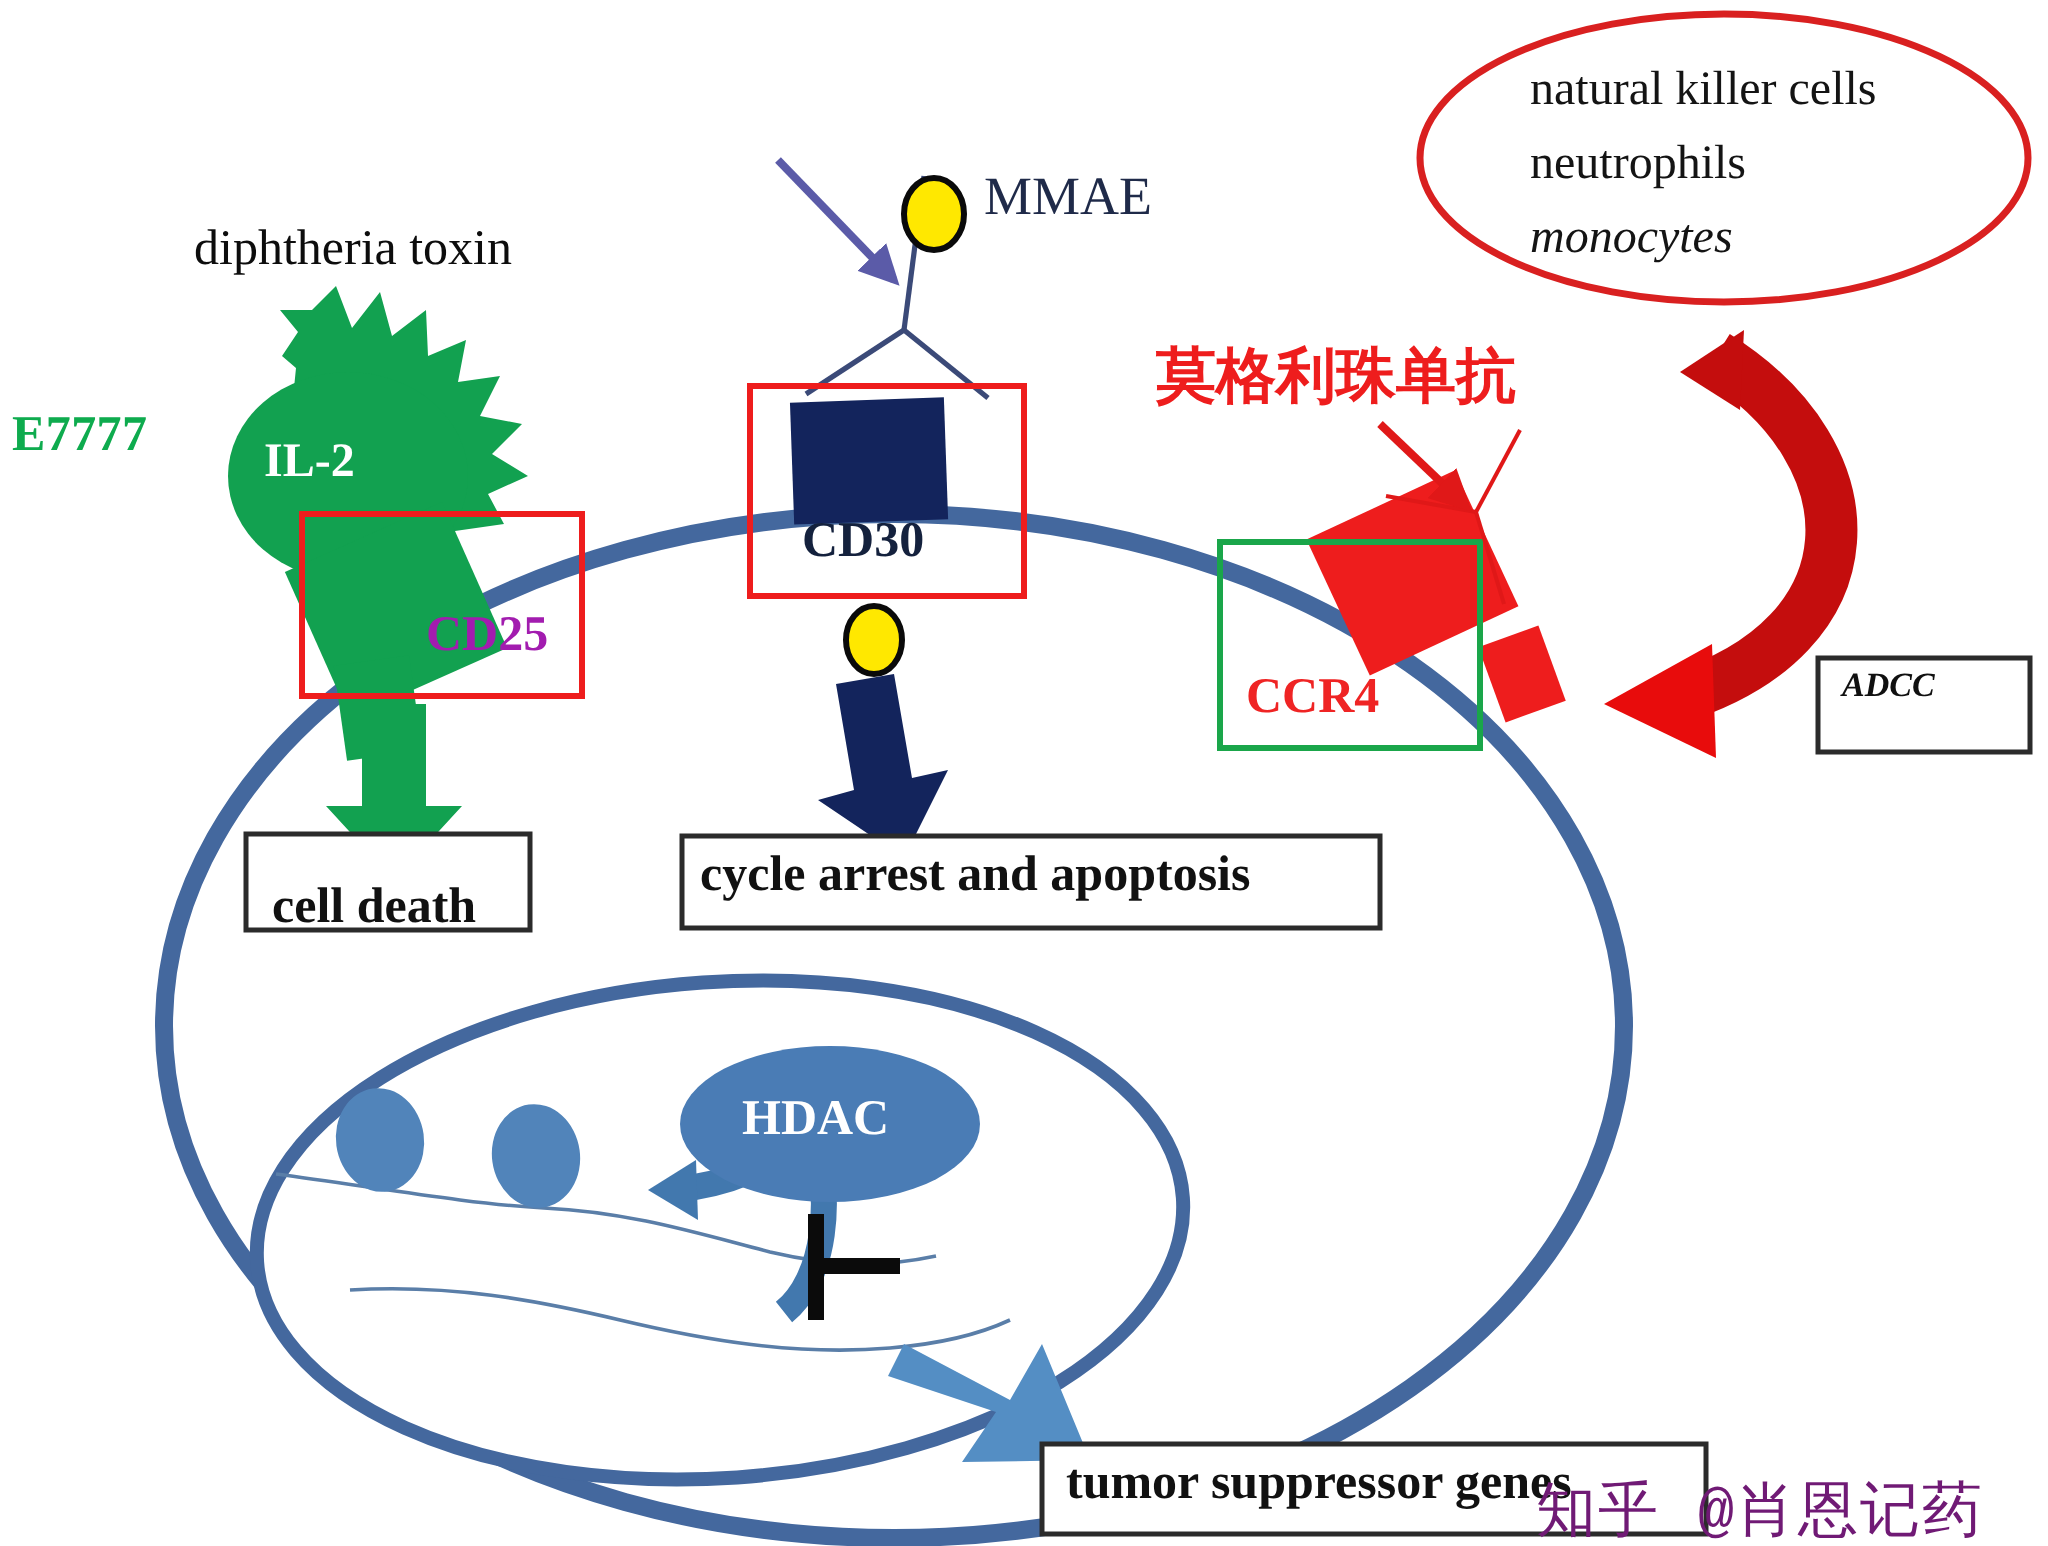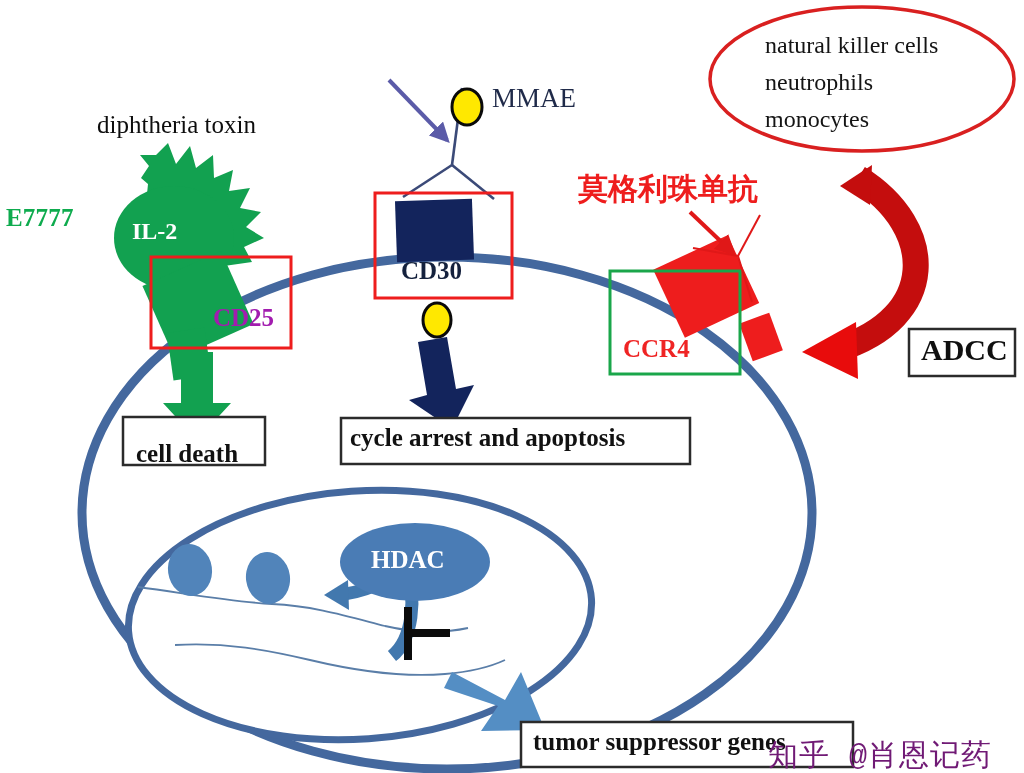--- a/index.html
+++ b/index.html
@@ -74,35 +74,36 @@
     font-size: 27px;
     color: #1f2a49;
   }
   #label-cd30 {
     left: 401px; top: 258px;
     font-size: 25px;
     color: #14213d;
   }
   #label-nk-1 { left: 765px; top: 33px; font-size: 24px; color: #141414; }
   #label-nk-2 { left: 765px; top: 70px; font-size: 24px; color: #141414; }
-  #label-nk-3 { left: 765px; top: 107px; font-size: 24px; color: #141414; }
+  #label-nk-3 { left: 765px; top: 107px; font-size: 24px; color: #141414; font-style: italic; }
   #label-mogamulizumab {
     left: 578px; top: 173px;
     font-size: 30px;
     color: #ee1d1d;
   }
   #label-ccr4 {
     left: 623px; top: 336px;
     font-size: 25px;
     color: #ef2424;
   }
   #label-adcc {
     left: 921px; top: 334px;
-    font-size: 30px;
+    font-size: 17px;
     color: #101010;
+    font-style: italic;
   }
   #label-cell-death {
     left: 136px; top: 441px;
     font-size: 25px;
     color: #111111;
   }
   #label-cycle-arrest {
     left: 350px; top: 425px;
     font-size: 25px;
     color: #111111;

